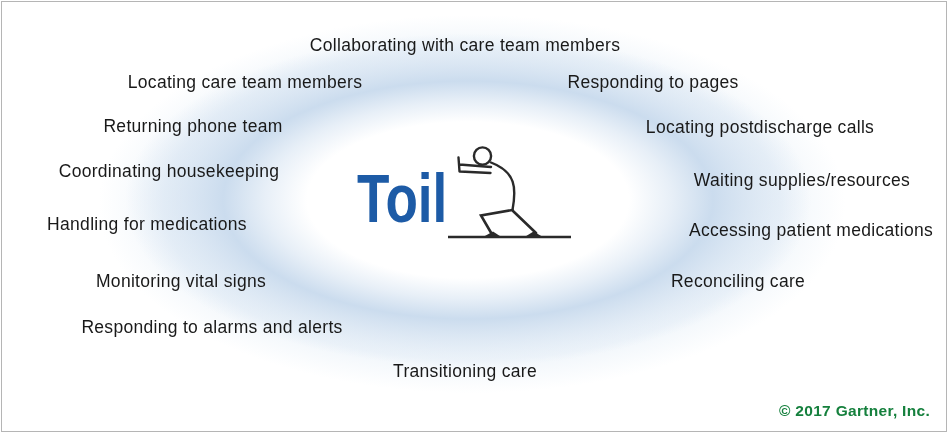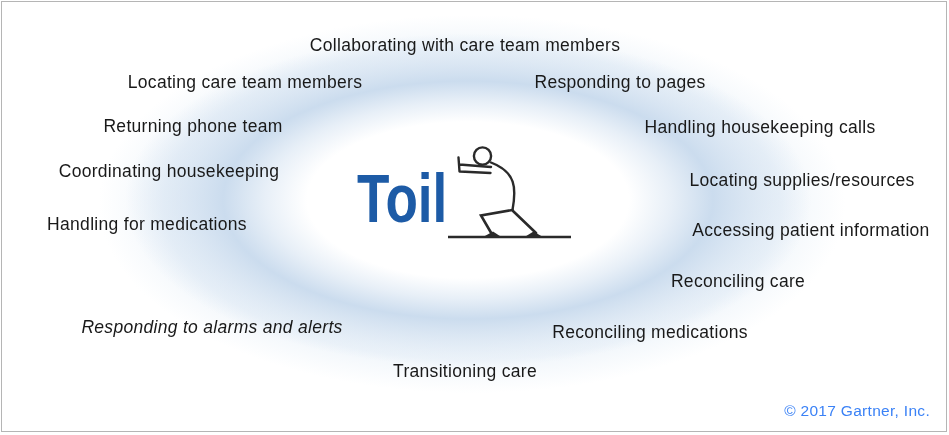--- a/index.html
+++ b/index.html
@@ -12,58 +12,58 @@
         rgba(255,255,255,0) 0%, rgba(255,255,255,0) 46%,
         rgba(203,220,238,0.45) 58%, #cbdcee 70%,
         rgba(203,220,238,0.5) 84%, rgba(255,255,255,0) 98%),
       radial-gradient(ellipse 385px 195px at 472px 204px,
         rgba(255,255,255,0) 58%, rgba(214,229,243,0.35) 80%, rgba(255,255,255,0) 97%);
   }
   .lab{position:absolute;transform:translate(-50%,-50%);white-space:nowrap;
        font-size:17.5px;letter-spacing:0.3px;color:#191919;}
   .lab0 {left:465px;top:45px;}
   .lab1 {left:245px;top:82px;}
-  .lab2 {left:620px;top:82px;}
+  .lab2 {left:653px;top:82px;}
   .lab3 {left:193px;top:126px;}
   .lab4 {left:760px;top:127px;}
   .lab5 {left:129px;top:171px;margin-left:40px;}
   .lab6 {left:802px;top:180px;}
   .lab7 {left:147px;top:224px;}
   .lab8 {left:811px;top:230px;}
   .lab9 {left:181px;top:281px;}
   .lab10{left:738px;top:281px;}
-  .lab11{left:212px;top:327px;font-style:italic;}
+  .lab11{left:212px;top:327px;}
   .lab12{left:650px;top:332px;}
   .lab13{left:465px;top:371px;}
   .toil-title{position:absolute;left:357px;top:164px;font-size:68px;line-height:1;
        font-weight:bold;color:#1d5ba6;transform:scaleX(0.78);transform-origin:left top;
        letter-spacing:0;}
   .figure{position:absolute;left:440px;top:140px;width:135px;height:100px;}
-  .footer{position:absolute;right:19px;top:402px;font-size:15.5px;color:#3b82f6;
-       letter-spacing:0.3px;}
+  .footer{position:absolute;right:19px;top:402px;font-size:15.5px;color:#15803d;
+       letter-spacing:0.3px;font-weight:bold;}
 </style>
 </head>
 <body>
 
 <div class="canvas">
   <div class="frame"></div>
   <div class="glow"></div>
 
   <span class="lab lab0">Collaborating with care team members</span>
   <span class="lab lab1">Locating care team members</span>
   <span class="lab lab2">Responding to pages</span>
   <span class="lab lab3">Returning phone team</span>
-  <span class="lab lab4">Handling housekeeping calls</span>
+  <span class="lab lab4">Locating postdischarge calls</span>
   <span class="lab lab5">Coordinating housekeeping</span>
-  <span class="lab lab6">Locating supplies/resources</span>
+  <span class="lab lab6">Waiting supplies/resources</span>
   <span class="lab lab7">Handling for medications</span>
-  <span class="lab lab8">Accessing patient information</span>
+  <span class="lab lab8">Accessing patient medications</span>
+  <span class="lab lab9">Monitoring vital signs</span>
   <span class="lab lab10">Reconciling care</span>
   <span class="lab lab11">Responding to alarms and alerts</span>
-  <span class="lab lab12">Reconciling medications</span>
   <span class="lab lab13">Transitioning care</span>
 
   <span class="toil-title">Toil</span>
 
   <svg class="figure" viewBox="0 0 135 100" aria-hidden="true">
 
     <circle cx="42.5" cy="16" r="8.6" fill="none" stroke="#2a2a2a" stroke-width="2.4"></circle>
 
     <path d="M51,22.5 C76,32 76.5,48 72.5,70" fill="none" stroke="#2a2a2a" stroke-width="2.4" stroke-linecap="round"></path>
 

